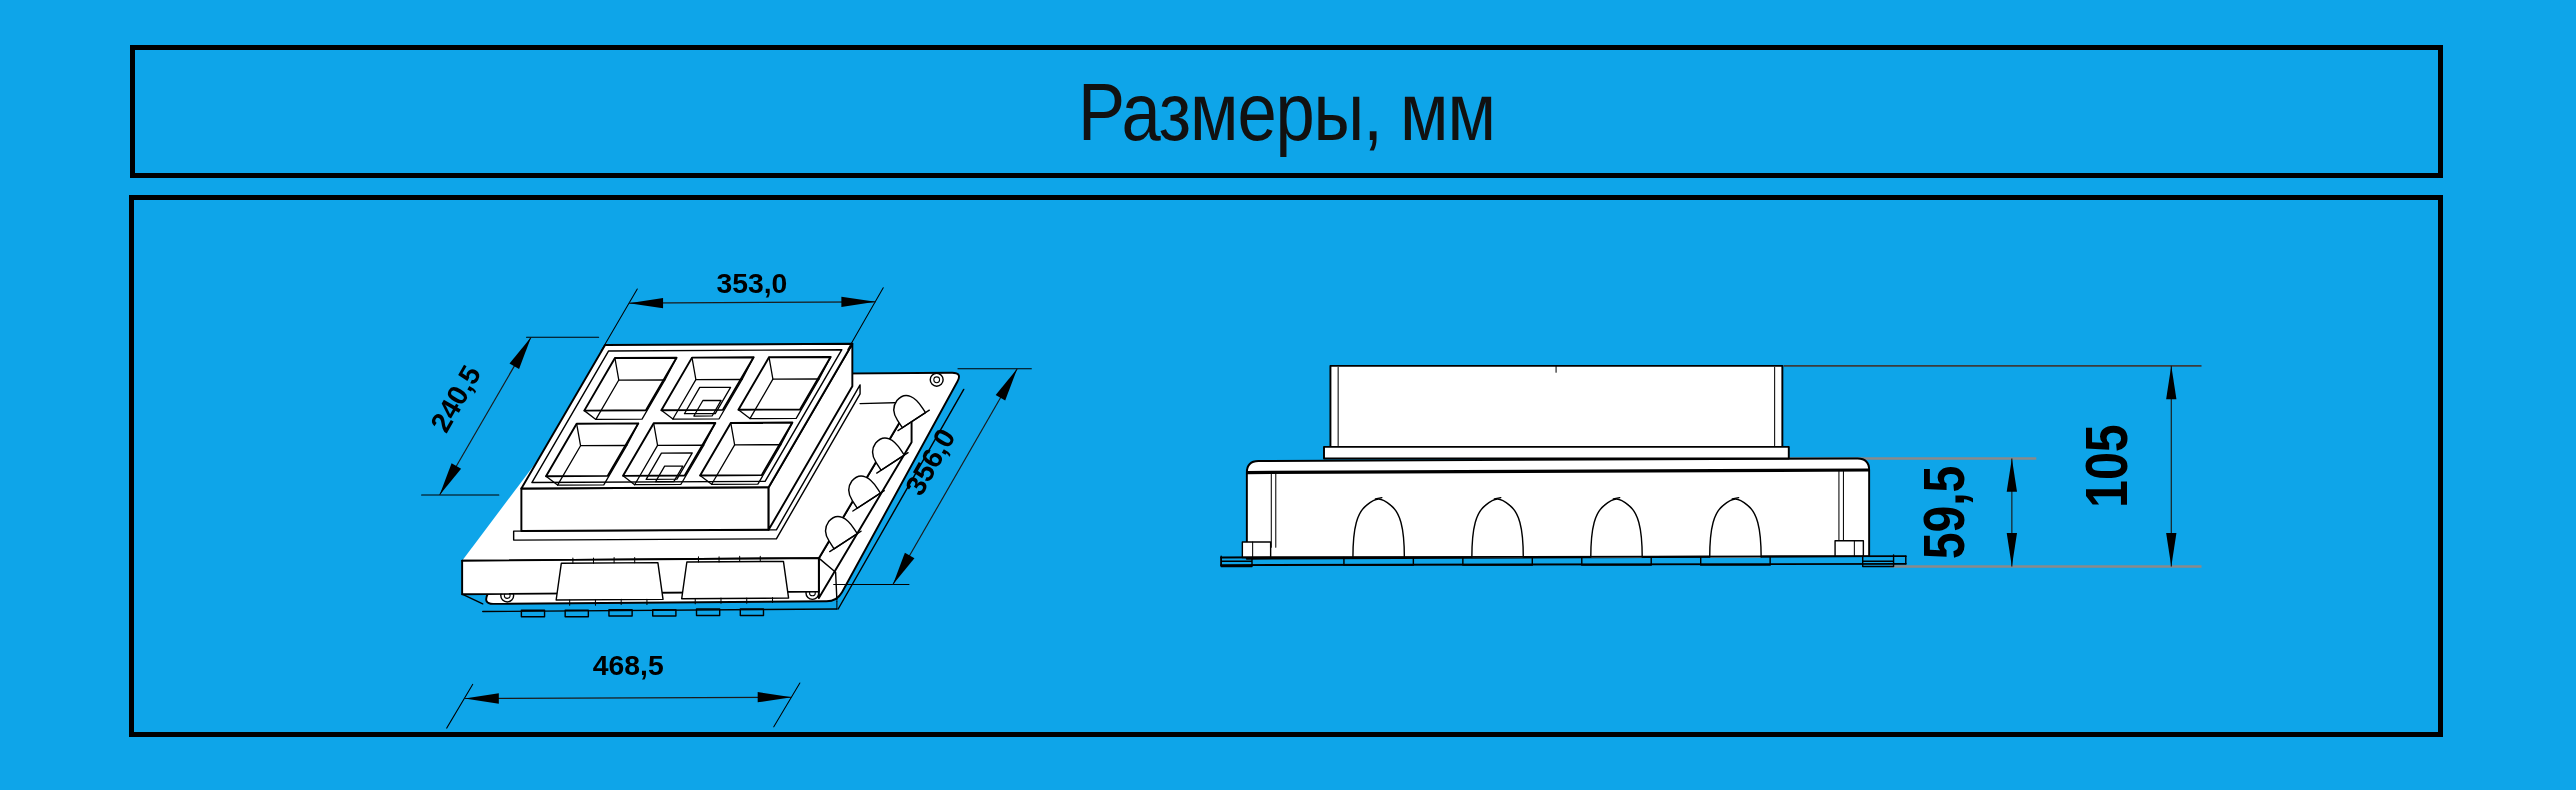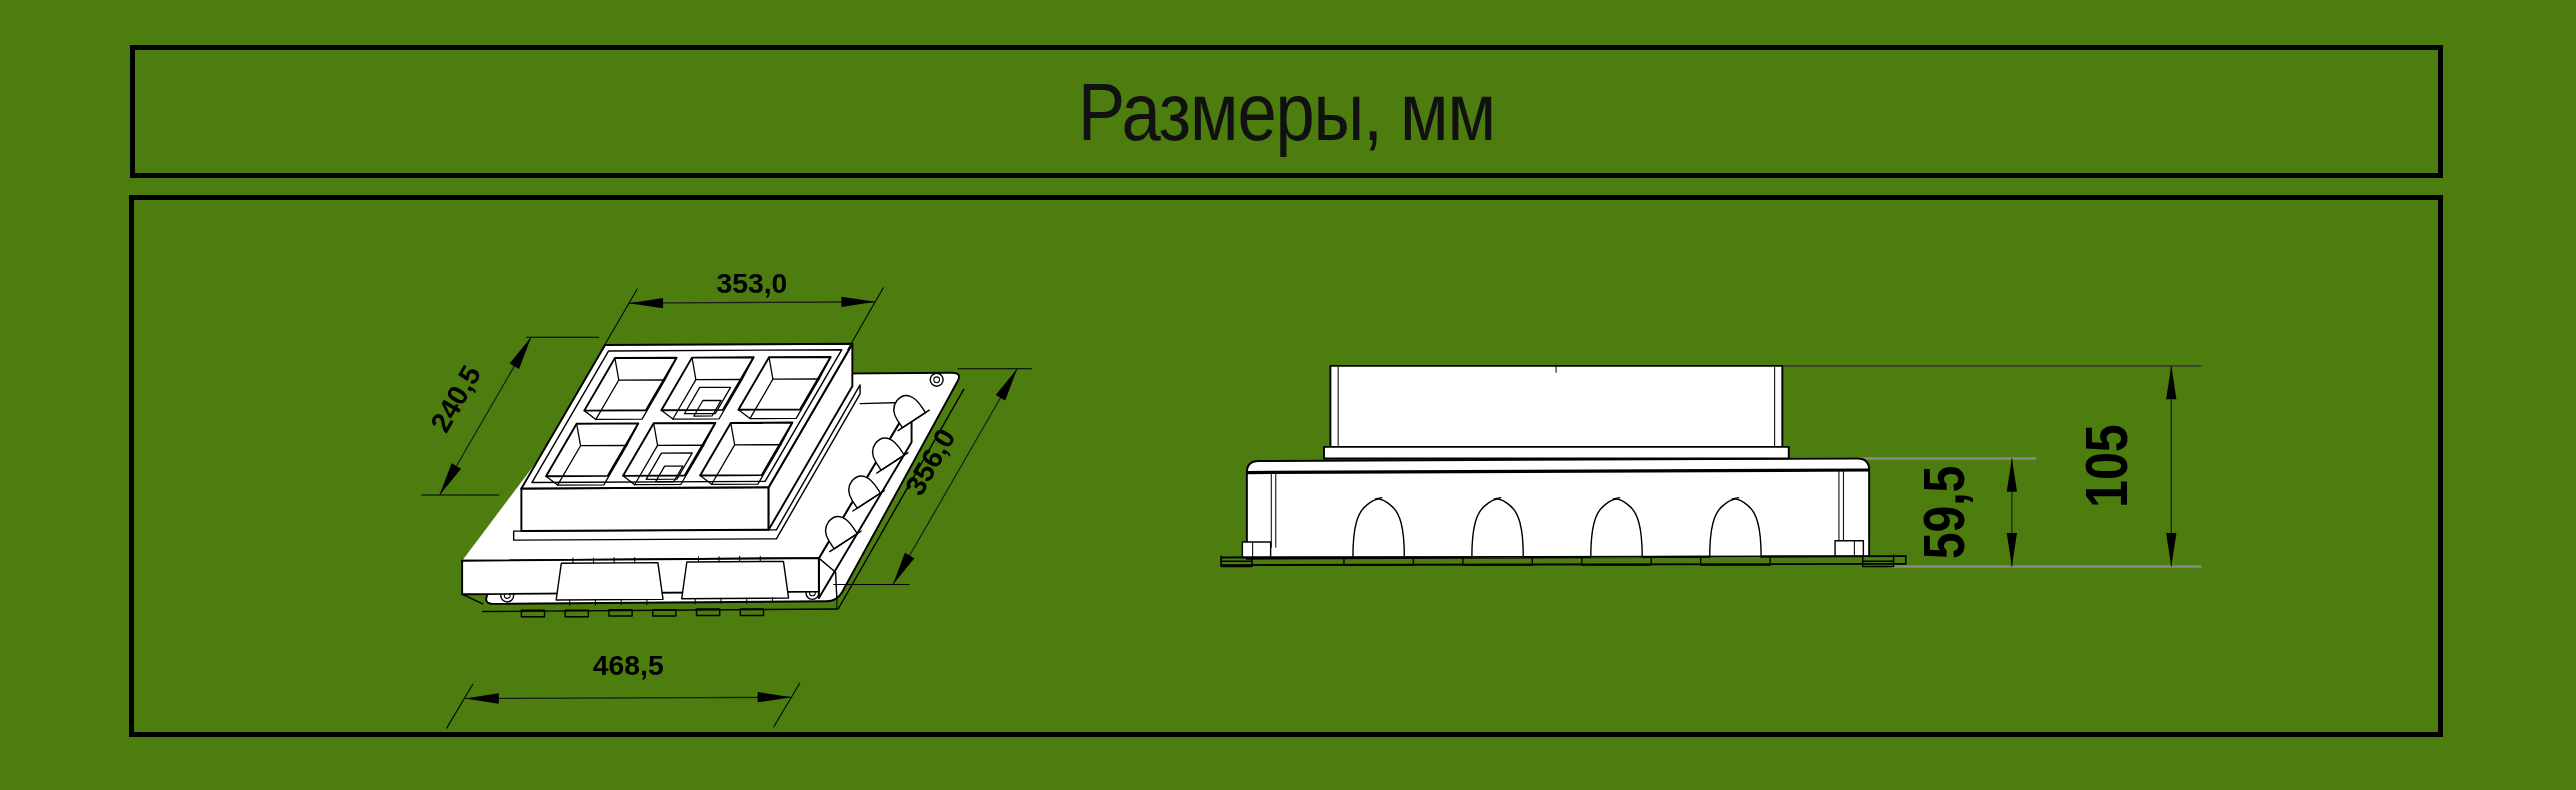--- a/index.html
+++ b/index.html
@@ -1,16 +1,16 @@
 <!DOCTYPE html>
 <html style="font-size:10.3px"><head>
 <meta charset="utf-8">
 <style>
   html,body{margin:0;padding:0;background:#ffffff;}
-  .page{position:relative;width:2576px;height:790px;background:#4d7c0f;overflow:hidden;
+  .page{position:relative;width:2576px;height:790px;background:#0ea5e9;overflow:hidden;
         font-family:"Liberation Sans",sans-serif;}
   .title-box{position:absolute;left:130px;top:45px;width:2313px;height:133px;
              border:5.2px solid #000;box-sizing:border-box;
              display:flex;align-items:center;justify-content:center;}
   .title-text{font-size:82px;color:#111;letter-spacing:-1.3px;transform:scaleX(.86);
               white-space:nowrap;}
   .content-box{position:absolute;left:129px;top:195px;width:2314px;height:542px;
                border:5.2px solid #000;box-sizing:border-box;}
   svg{position:absolute;}
   #iso-svg{left:386px;top:213px;width:773px;height:528px;}

